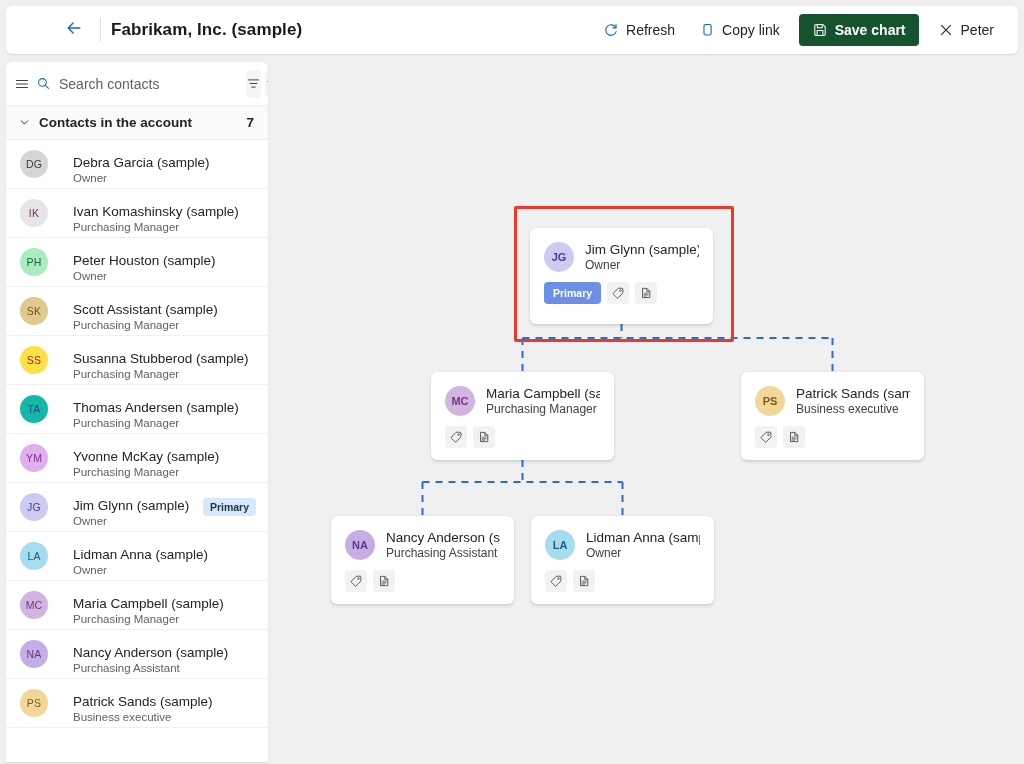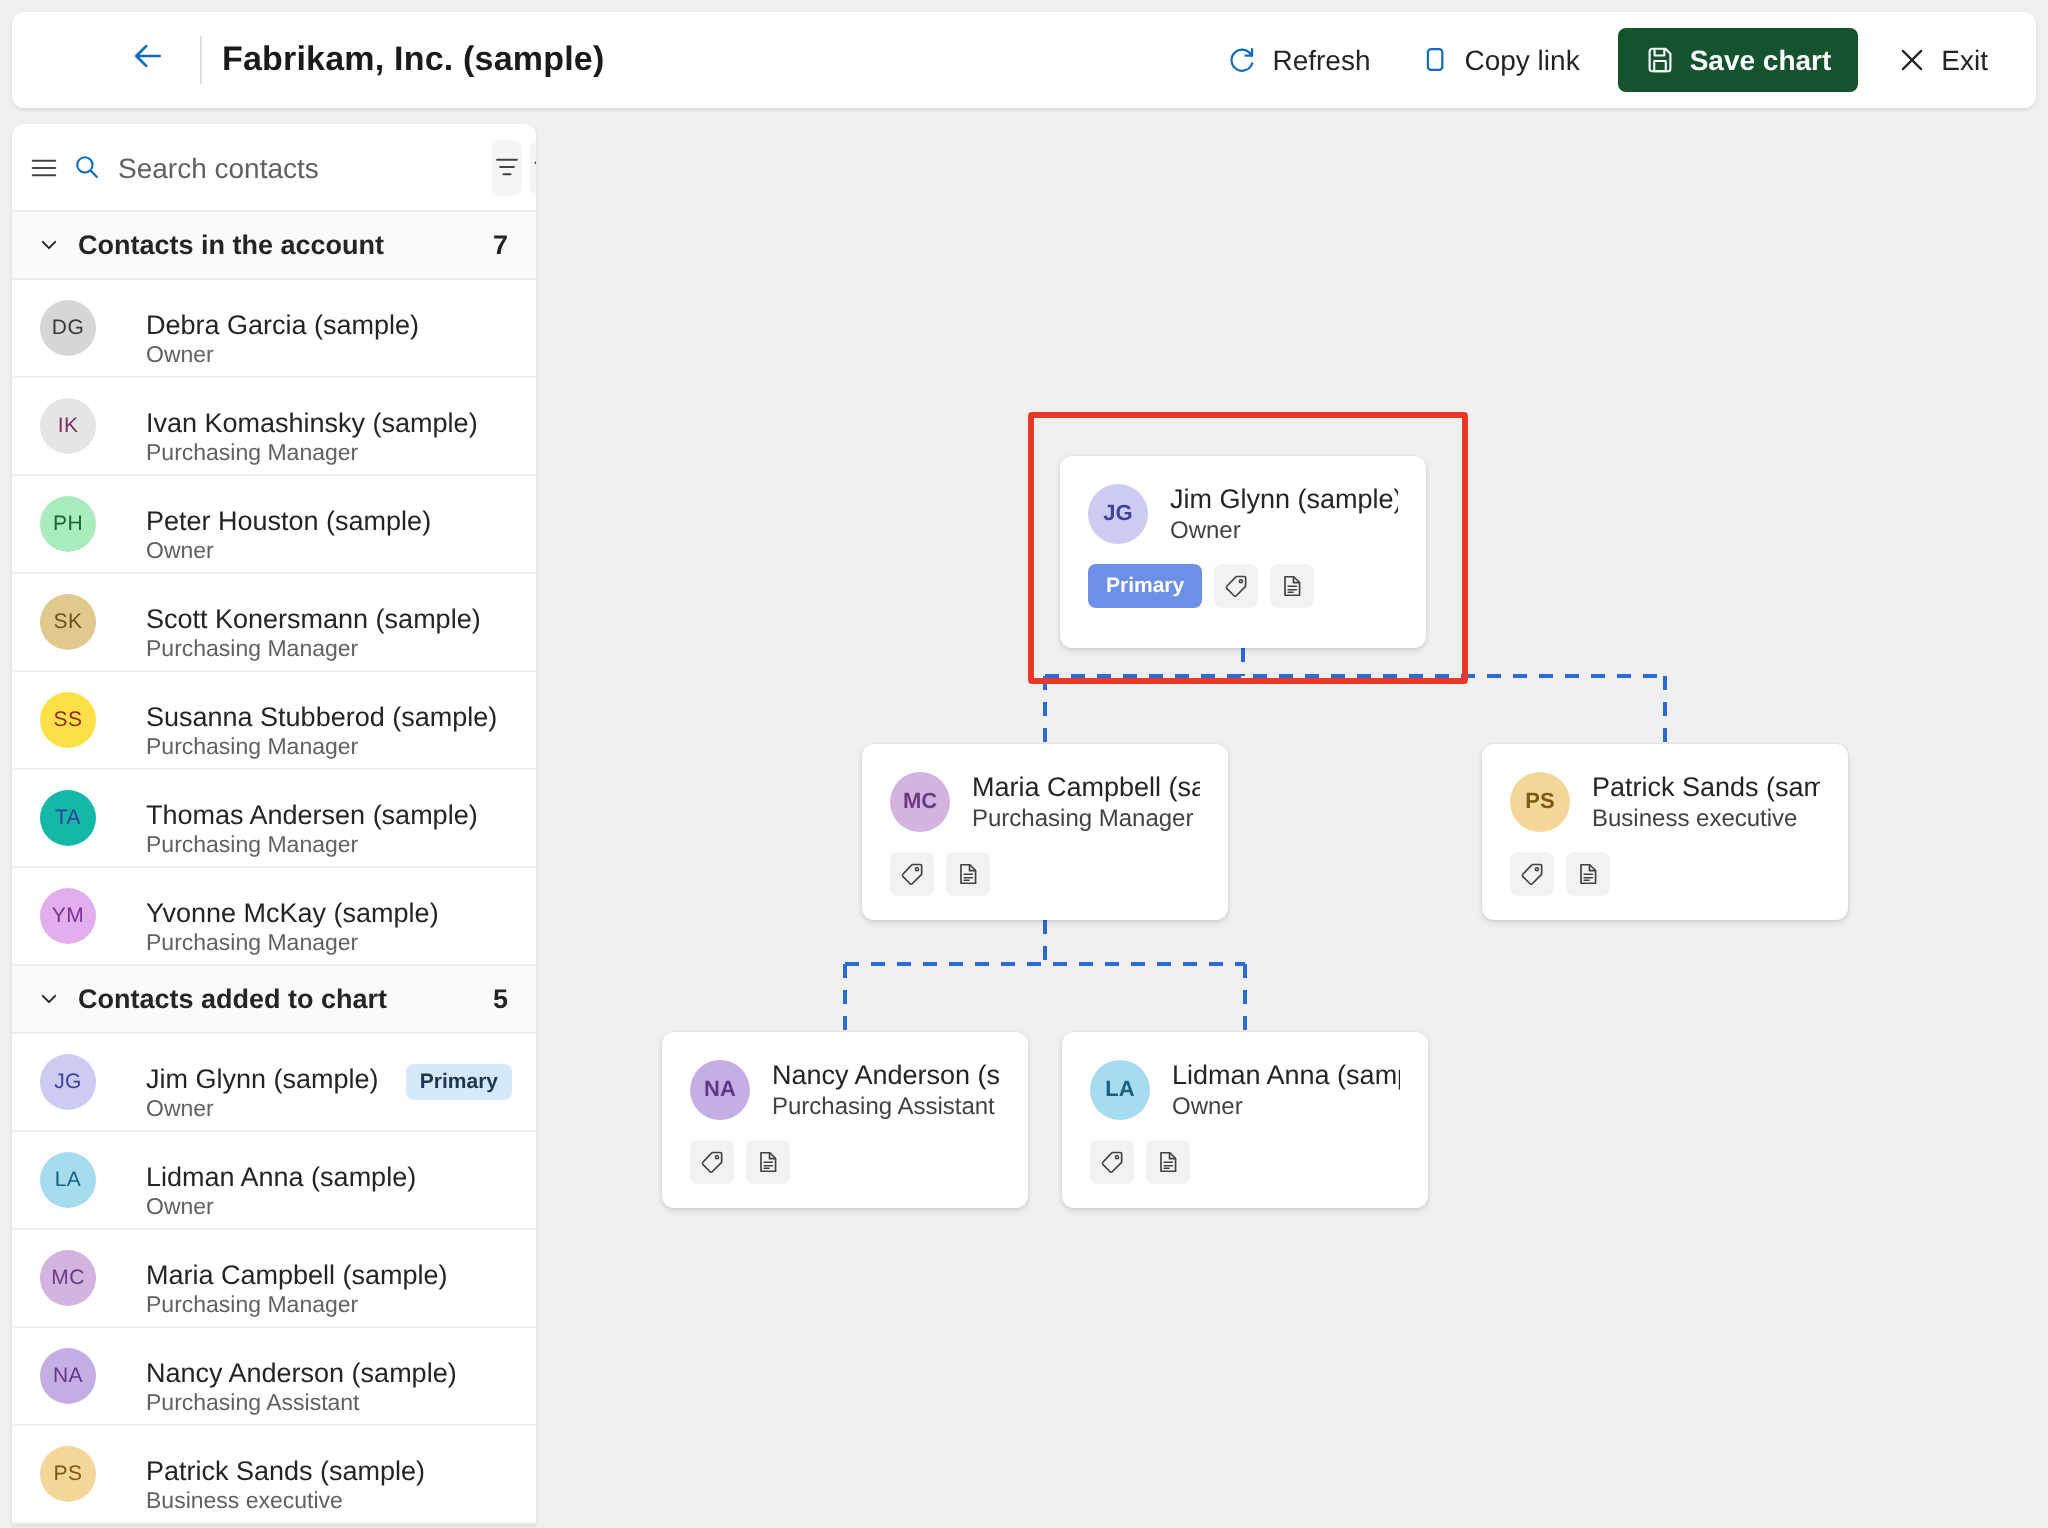--- a/index.html
+++ b/index.html
@@ -238,21 +238,21 @@
         </span>
         <span>Save chart</span>
       </div>
 
       <div class="tb-action">
         <span class="tb-icon">
           <svg width="16" height="16" viewBox="0 0 20 20" fill="none">
             <path d="M4.3 4.3 15.7 15.7M15.7 4.3 4.3 15.7" stroke="#242424" stroke-width="1.4" stroke-linecap="round"></path>
           </svg>
         </span>
-        <span>Exit</span>
+        <span>Peter</span>
       </div>
 
     </div>
   </div>
 
   <div class="sidebar">
 
     <div class="search-row">
       <div class="hamburger">
         <svg width="16" height="16" viewBox="0 0 20 20" fill="none">
@@ -306,21 +306,21 @@
         <div class="contact-row">
           <div class="avatar" style="background:#a9ecbf;color:#1d6434">PH</div>
           <div class="c-text">
             <div class="c-name">Peter Houston (sample)</div>
             <div class="c-role">Owner</div>
           </div>
         </div>
         <div class="contact-row">
           <div class="avatar" style="background:#dfc98d;color:#6b5416">SK</div>
           <div class="c-text">
-            <div class="c-name">Scott Konersmann (sample)</div>
+            <div class="c-name">Scott Assistant (sample)</div>
             <div class="c-role">Purchasing Manager</div>
           </div>
         </div>
         <div class="contact-row">
           <div class="avatar" style="background:#fde047;color:#8e2b2b">SS</div>
           <div class="c-text">
             <div class="c-name">Susanna Stubberod (sample)</div>
             <div class="c-role">Purchasing Manager</div>
           </div>
         </div>
@@ -330,29 +330,20 @@
             <div class="c-name">Thomas Andersen (sample)</div>
             <div class="c-role">Purchasing Manager</div>
           </div>
         </div>
         <div class="contact-row">
           <div class="avatar" style="background:#e3aeee;color:#7c3190">YM</div>
           <div class="c-text">
             <div class="c-name">Yvonne McKay (sample)</div>
             <div class="c-role">Purchasing Manager</div>
           </div>
-        </div>
-        <div class="group-header">
-          <span class="group-chev">
-            <svg width="13" height="13" viewBox="0 0 20 20" fill="none">
-              <path d="M5.2 7.6 10 12.4l4.8-4.8" stroke="#242424" stroke-width="1.5" stroke-linecap="round" stroke-linejoin="round"></path>
-            </svg>
-          </span>
-          <span class="group-title">Contacts added to chart</span>
-          <span class="group-count">5</span>
         </div>
         <div class="contact-row">
           <div class="avatar" style="background:#ccccf2;color:#40409a">JG</div>
           <div class="c-text">
             <div class="c-name">Jim Glynn (sample)</div>
             <div class="c-role">Owner</div>
           </div>
           <div class="badge-primary-side">Primary</div>
         </div>
         <div class="contact-row">

